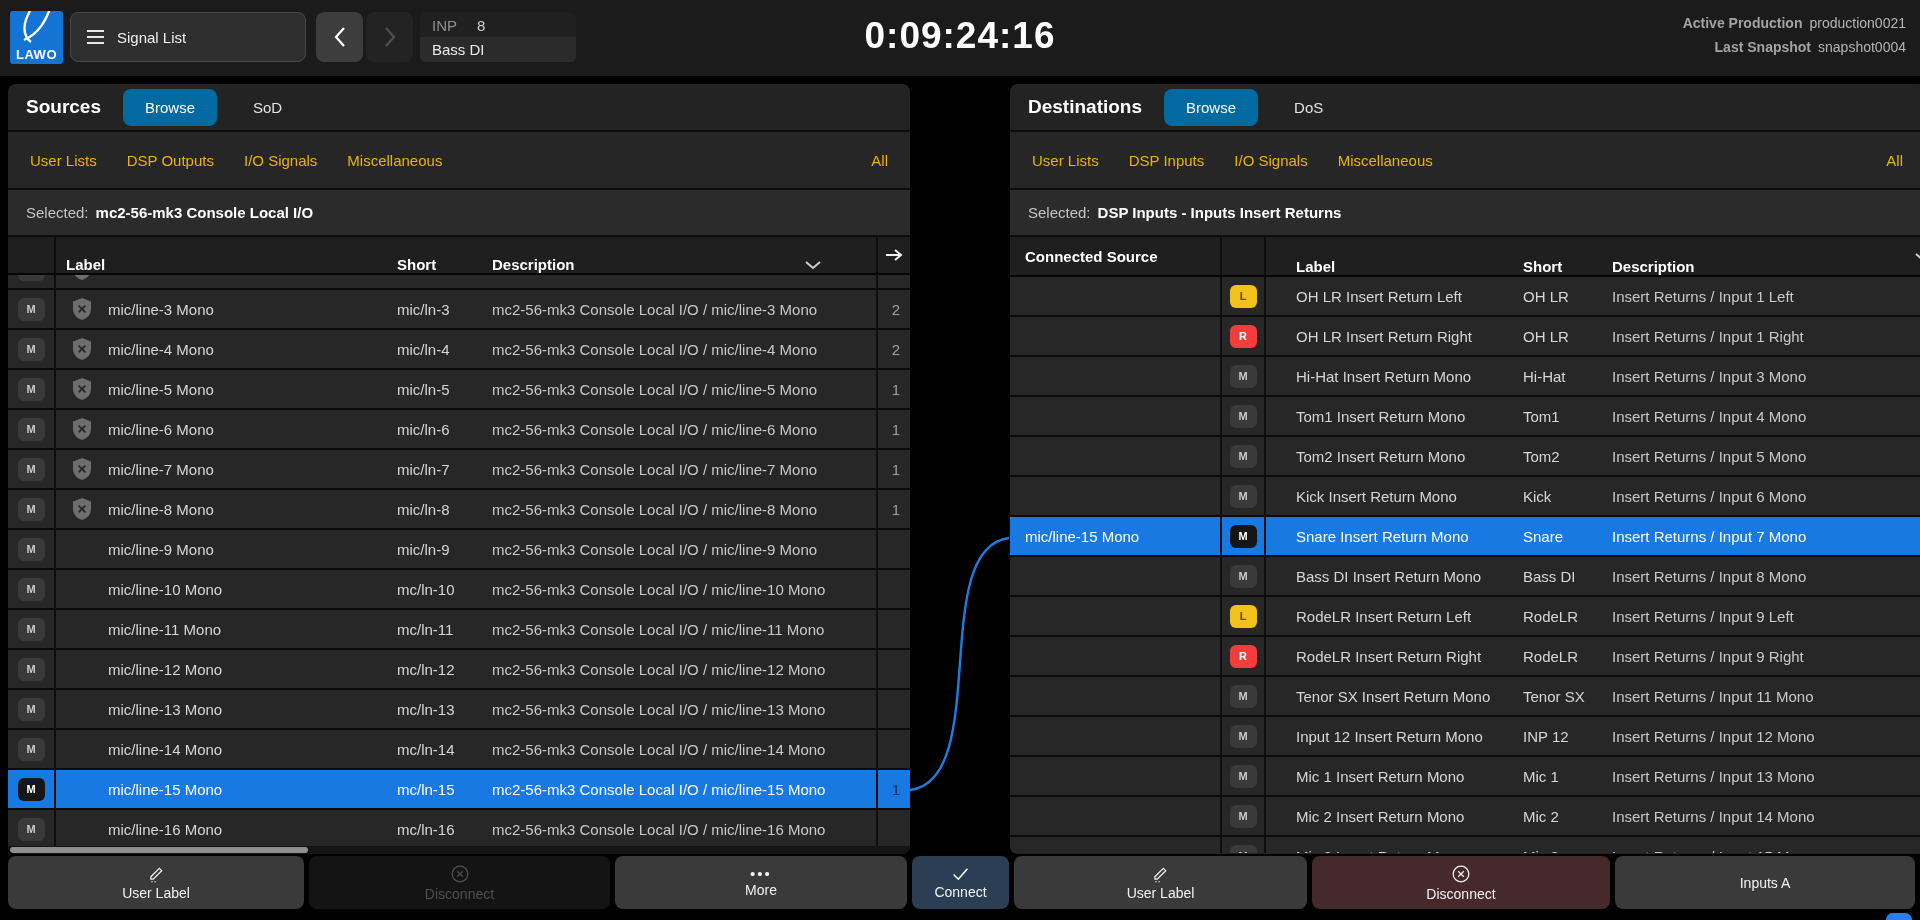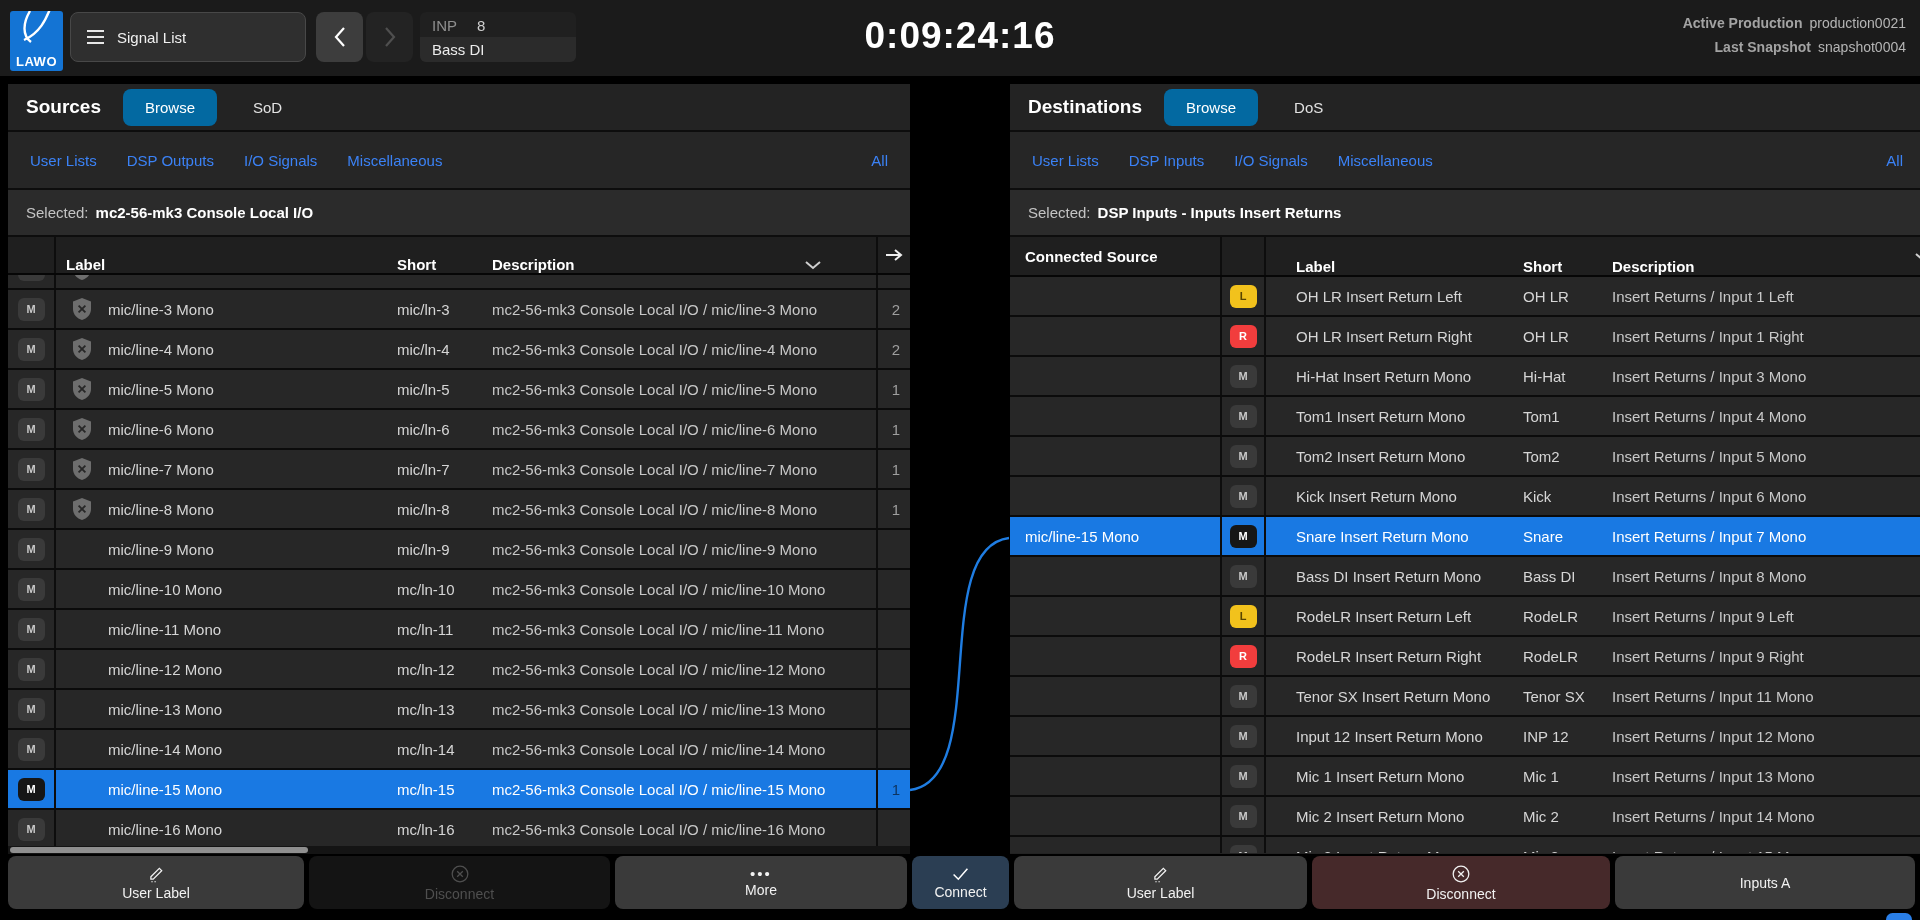--- a/index.html
+++ b/index.html
@@ -2,49 +2,49 @@
 <html><head>
 <meta charset="utf-8">
 <style>
   * { box-sizing: border-box; margin: 0; padding: 0; }
   html,body { background:#000; }
   body { font-family:"Liberation Sans", sans-serif; }
   .stage { position:relative; width:1920px; height:920px; background:#000; overflow:hidden; color:#ddd; }
 
   
   .topbar { position:absolute; left:0; top:0; width:1920px; height:76px; background:#1b1b1b; }
-  .logo { position:absolute; left:10px; top:11px; width:53px; height:60px; background:#1474d4; border-radius:3px; overflow:hidden; }
+  .logo { position:absolute; left:10px; top:11px; width:53px; height:53px; background:#1474d4; border-radius:3px; overflow:hidden; }
   .logo svg { position:absolute; left:0; top:-2px; }
   .logo .brand { position:absolute; left:0; right:0; bottom:2px; text-align:center; font-size:13px; font-weight:700; color:#fff; letter-spacing:.5px; }
   .tb-btn { position:absolute; top:12px; height:50px; background:#2f2f2f; border:1px solid #484848; border-radius:8px; color:#f0f0f0; font-size:15px; display:flex; align-items:center; cursor:pointer; font-family:inherit; }
   .signal { left:70px; width:236px; padding-left:16px; gap:13px; }
   .burger { display:inline-flex; flex-direction:column; gap:4px; }
   .burger i { display:block; width:17px; height:2px; background:#e8e8e8; }
   .nav { position:absolute; top:12px; width:47px; height:50px; border-radius:8px; border:0; display:flex; align-items:center; justify-content:center; cursor:pointer; }
   .nav.back { left:316px; background:#3d3d3d; color:#fff; }
   .nav.fwd  { left:366px; background:#232323; color:#4f4f4f; }
   .chan { position:absolute; left:420px; top:12px; width:156px; height:50px; background:#202020; border-radius:6px; cursor:pointer; }
   .chan-top { height:25px; display:flex; align-items:center; padding:2px 0 0 12px; font-size:15px; color:#8f8f8f; }
   .chan-num { margin-left:20px; color:#cfcfcf; }
   .chan-name { height:25px; background:#2b2b2b; border-radius:0 0 6px 6px; display:flex; align-items:center; padding-left:12px; font-size:15px; color:#ececec; }
   .timecode { position:absolute; left:50%; top:15px; transform:translateX(-50%); font-size:37px; font-weight:700; color:#fff; letter-spacing:1px; white-space:nowrap; }
   .prod { position:absolute; right:14px; top:11px; text-align:right; font-size:14px; line-height:24px; white-space:nowrap; }
   .prod .b { font-weight:700; color:#a3a3a3; }
   .prod .v { color:#b5b5b5; margin-left:7px; }
 
   
-  .panel { position:absolute; top:84px; height:770px; background:#232323; border-radius:0; overflow:hidden; }
+  .panel { position:absolute; top:84px; height:770px; background:#232323; border-radius:8px; overflow:hidden; }
   .panel.left  { left:8px;    width:902px; }
   .panel.right { left:1010px; width:915px; }
   .p-title { height:48px; display:flex; align-items:center; padding-left:18px; border-bottom:2px solid #0d0d0d; }
   .p-title h2 { font-size:19px; color:#fff; margin-right:22px; font-weight:700; }
   .tab { height:37px; padding:0 22px; border-radius:8px; border:0; background:transparent; color:#e2e2e2; font-size:15px; cursor:pointer; font-family:inherit; }
   .tab.active { background:#0369a1; color:#fff; }
   .tab.ghost { margin-left:14px; }
-  .p-filters { height:58px; display:flex; align-items:center; gap:30px; padding:0 22px; background:#262626; border-bottom:2px solid #0d0d0d; font-size:15px; color:#3b82f6; }
+  .p-filters { height:58px; display:flex; align-items:center; gap:30px; padding:0 22px; background:#262626; border-bottom:2px solid #0d0d0d; font-size:15px; color:#eab308; }
   .p-filters .flt { cursor:pointer; }
   .p-filters .all { margin-left:auto; }
   .p-selected { height:47px; display:flex; align-items:center; padding:0 18px; background:#2b2b2b; border-bottom:2px solid #0d0d0d; font-size:15px; }
   .p-selected .pre { color:#c4c4c4; margin-right:7px; }
   .p-selected .val { font-weight:700; color:#fff; }
 
   .t-head { position:relative; display:flex; align-items:flex-end; background:#1f1f1f; border-bottom:2px solid #060606; font-size:15px; font-weight:700; color:#fff; }
   .panel.left  .t-head { height:38px; }
   .panel.right .t-head { height:40px; }
 

